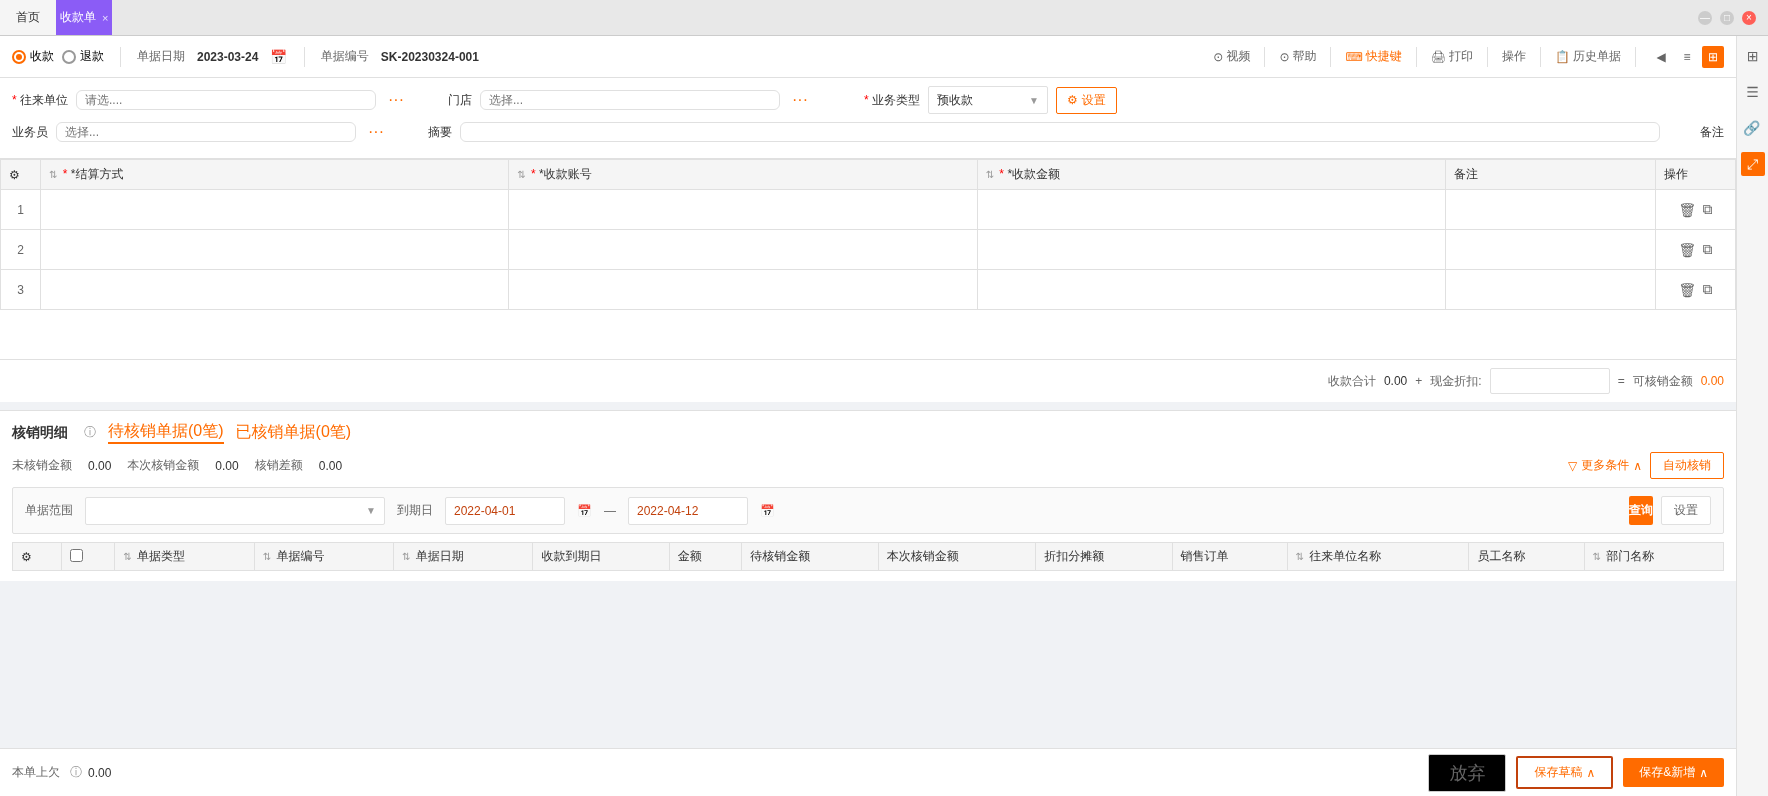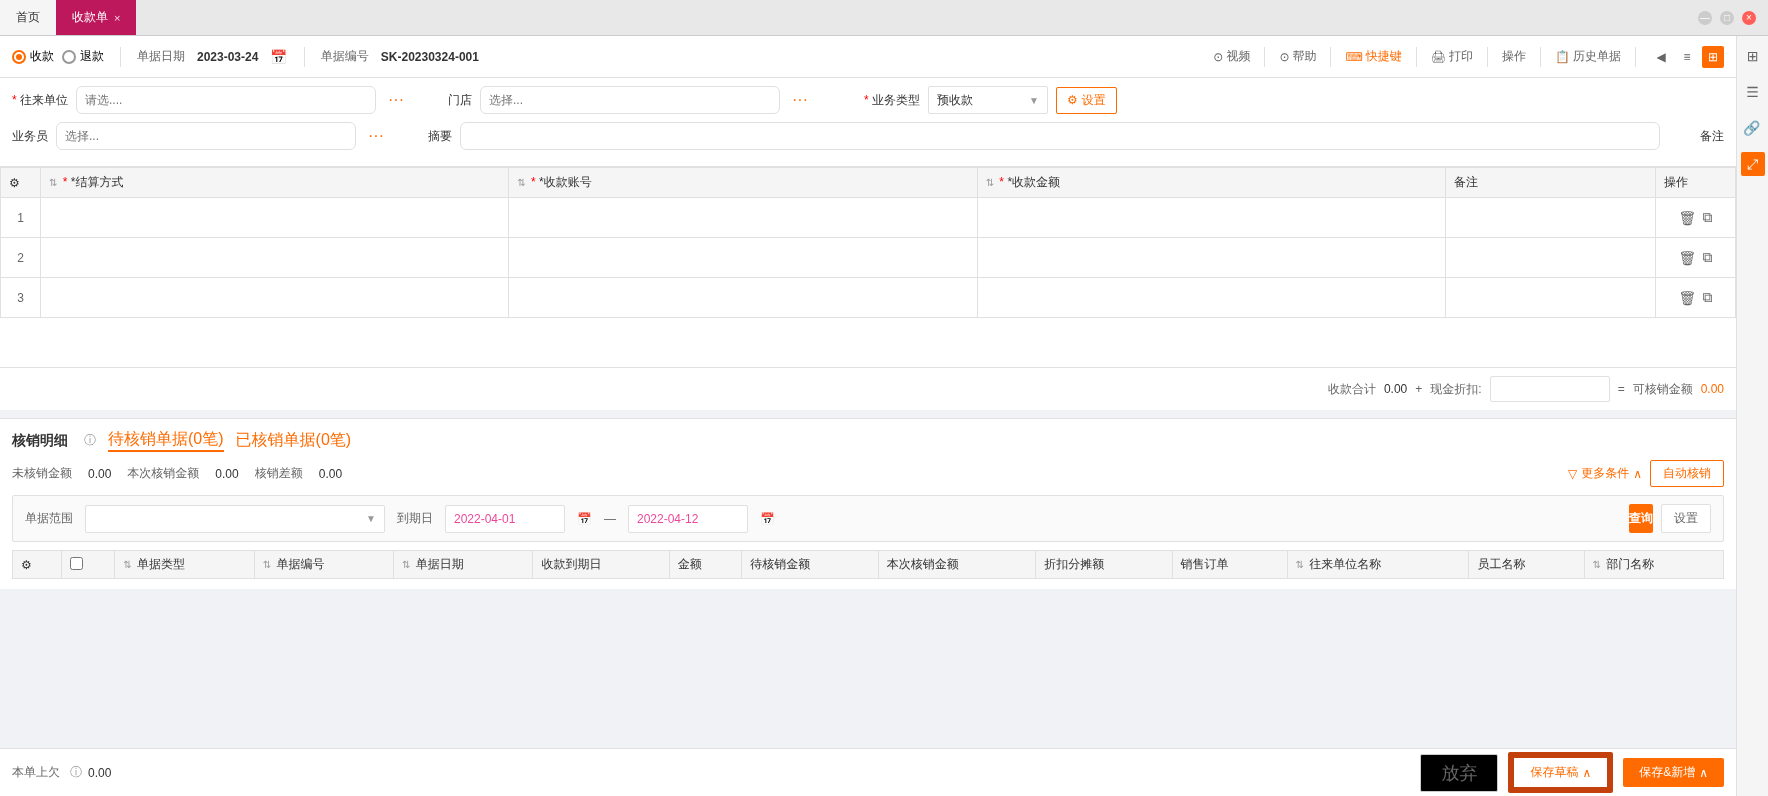--- a/index.html
+++ b/index.html
@@ -14,22 +14,22 @@
     }
     .tab-home {
       background: #f5f5f5;
       padding: 0 16px;
       height: 100%;
       display: flex; align-items: center;
       color: #333;
       cursor: pointer;
     }
     .tab-active {
-      background: #be185d;
-      padding: 0 16px;
+      background: #8b5cf6;
+      padding: 0 4px;
       height: 100%;
       display: flex; align-items: center;
       color: #fff;
       cursor: pointer;
     }
     .tab-close {
       margin-left: 6px; cursor: pointer; font-size: 11px; color: rgba(255,255,255,0.8);
     }
     .tab-spacer { flex: 1; }
     .window-controls { display: flex; align-items: center; gap: 8px; padding-right: 12px; }
@@ -107,21 +107,21 @@
     
     .form-area {
       background: #fff;
       padding: 8px 12px;
       border-bottom: 1px solid #e0e0e0;
     }
     .form-row { display: flex; align-items: center; gap: 8px; margin-bottom: 8px; }
     .form-label { color: #333; white-space: nowrap; }
     .form-label.required::before { content: '* '; color: #f00; }
     .form-input {
-      flex: 1; height: 28px; border: 1px solid #e0e0e0; border-radius: 6px;
+      flex: 1; height: 20px; border: 1px solid #e0e0e0; border-radius: 6px;
       padding: 0 8px; color: #7f1d1d; outline: none;
       background: #fff;
     }
     .more-btn { color: #ff6b00; cursor: pointer; font-size: 16px; padding: 0 4px; }
     .form-select {
       height: 28px; border: 1px solid #e0e0e0; border-radius: 2px;
       padding: 0 8px; color: #333; outline: none; background: #fff;
       display: flex; align-items: center; justify-content: space-between;
       min-width: 120px; cursor: pointer;
     }
@@ -214,21 +214,21 @@
     }
     .filter-label { color: #666; white-space: nowrap; }
     .filter-select {
       flex: 1; height: 28px; border: 1px solid #e0e0e0; border-radius: 2px;
       background: #fff; padding: 0 8px; color: #333; outline: none;
       display: flex; align-items: center; justify-content: space-between;
       cursor: pointer;
     }
     .filter-date-input {
       height: 28px; border: 1px solid #e0e0e0; border-radius: 2px;
-      padding: 0 8px; color: #ec4899; outline: none; background: #fff;
+      padding: 0 8px; color: #c2410c; outline: none; background: #fff;
       width: 120px;
     }
     .filter-date-icon { color: #ff6b00; cursor: pointer; }
     .filter-dash { color: #666; }
     .query-btn {
       background: #ff6b00; color: #fff; border: none;
       border-radius: 2px; padding: 5px 0; cursor: pointer; white-space: nowrap; font-weight: bold;
     }
     .settings-btn2 {
       background: #fff; border: 1px solid #e0e0e0; color: #666;
@@ -269,21 +269,21 @@
     }
     .footer-info { display: flex; align-items: center; gap: 6px; }
     .footer-label { color: #666; }
     .footer-value { color: #333; }
     .footer-actions { margin-left: auto; display: flex; align-items: center; gap: 10px; }
     .btn-abandon {
       background: #000000; border: 1px solid #ccc; color: #666;
       border-radius: 2px; padding: 6px 20px; cursor: pointer; font-size: 18px;
     }
     .btn-save-draft {
-      background: #fff; border: 6px solid #c2410c; color: #ff6b00;
+      background: #fff; border: 2px solid #c2410c; color: #ff6b00;
       border-radius: 2px; padding: 6px 16px; cursor: pointer; font-size: 13px;
       display: flex; align-items: center; gap: 4px;
     }
     .btn-save-new {
       background: #ff6b00; border: none; color: #fff;
       border-radius: 2px; padding: 6px 16px; cursor: pointer; font-size: 13px;
       display: flex; align-items: center; gap: 4px;
     }
 
     .col-required::before { content: '* '; color: #f00; }

